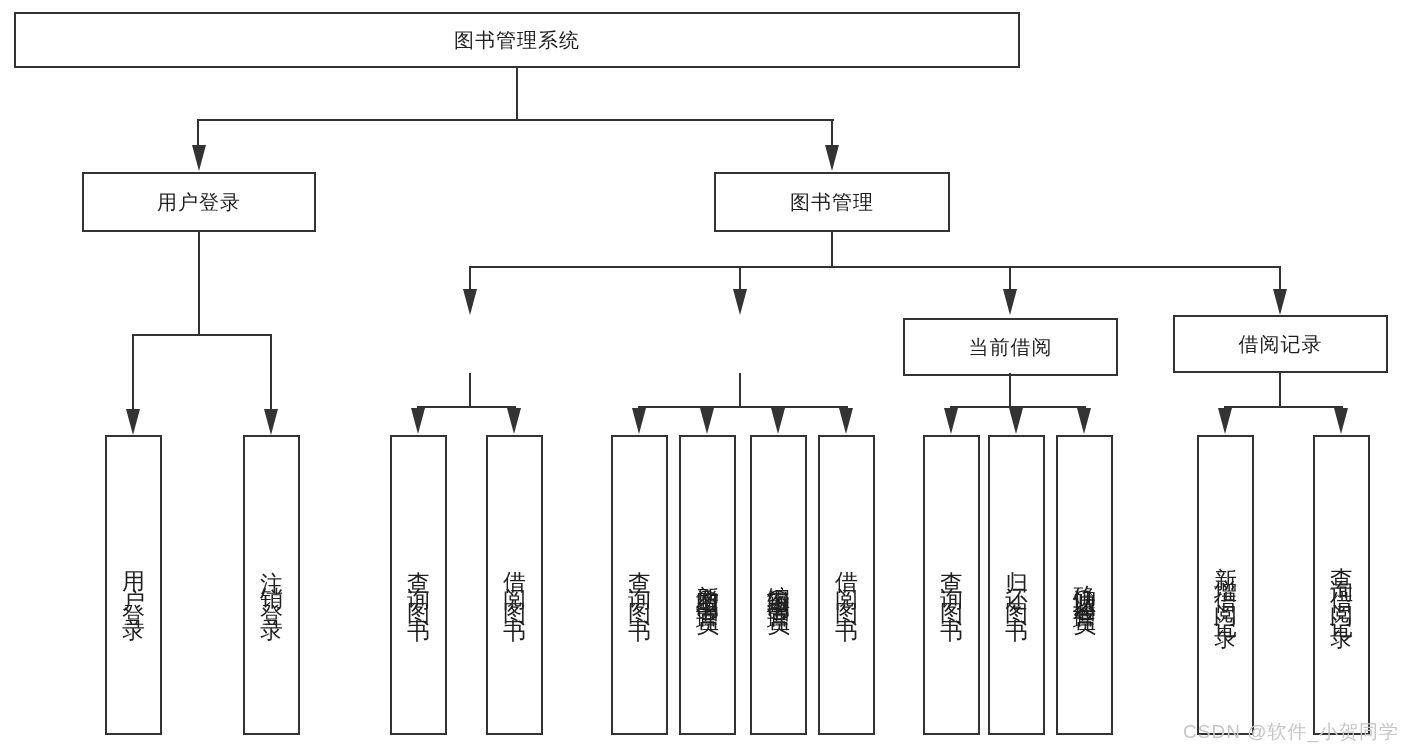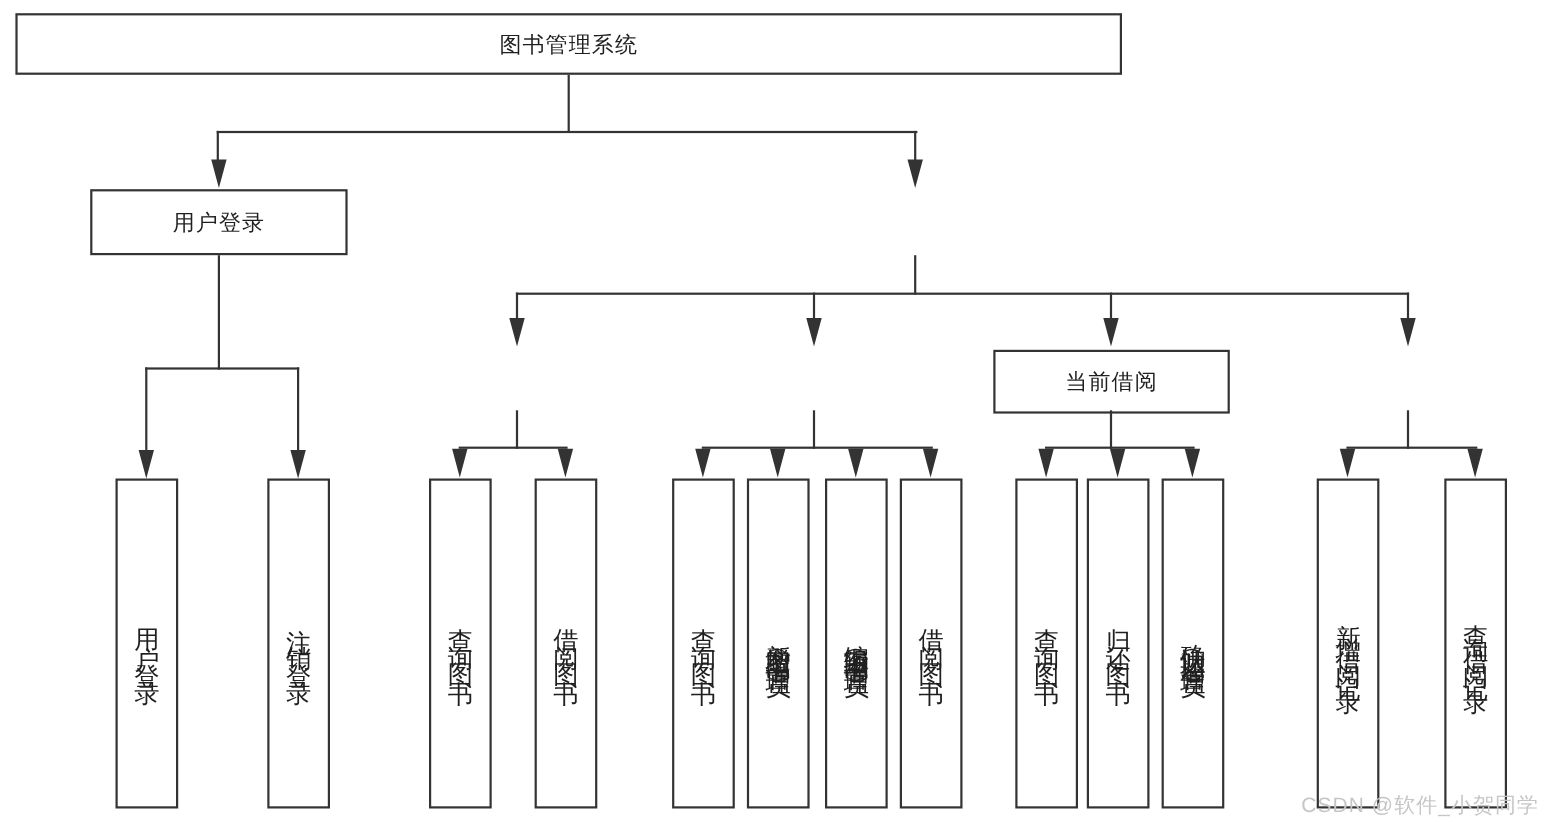--- a/index.html
+++ b/index.html
@@ -55,22 +55,24 @@
   }
 </style>
 </head>
 <body>
 
 <div class="stage">
 
   <div class="box hbox" style="left:14px;top:12px;width:1006px;height:56px">图书管理系统</div>
 
   <div class="box hbox" style="left:82px;top:172px;width:234px;height:60px">用户登录</div>
+  <div class="box hbox" style="left:714px;top:172px;width:236px;height:60px">图书管理</div>
 
   <div class="box hbox" style="left:903px;top:318px;width:215px;height:58px">当前借阅</div>
+  <div class="box hbox" style="left:1173px;top:315px;width:215px;height:58px">借阅记录</div>
 
   <div class="box leaf lf4" style="left:105px">用户登录</div>
   <div class="box leaf lf4" style="left:243px">注销登录</div>
 
   <div class="box leaf lf4" style="left:390px">查询图书</div>
   <div class="box leaf lf4" style="left:486px">借阅图书</div>
 
   <div class="box leaf lf4" style="left:611px">查询图书</div>
   <div class="box leaf lf9" style="left:679px">新增图书（管理员）</div>
   <div class="box leaf lf9" style="left:750px">编辑图书（管理员）</div>

